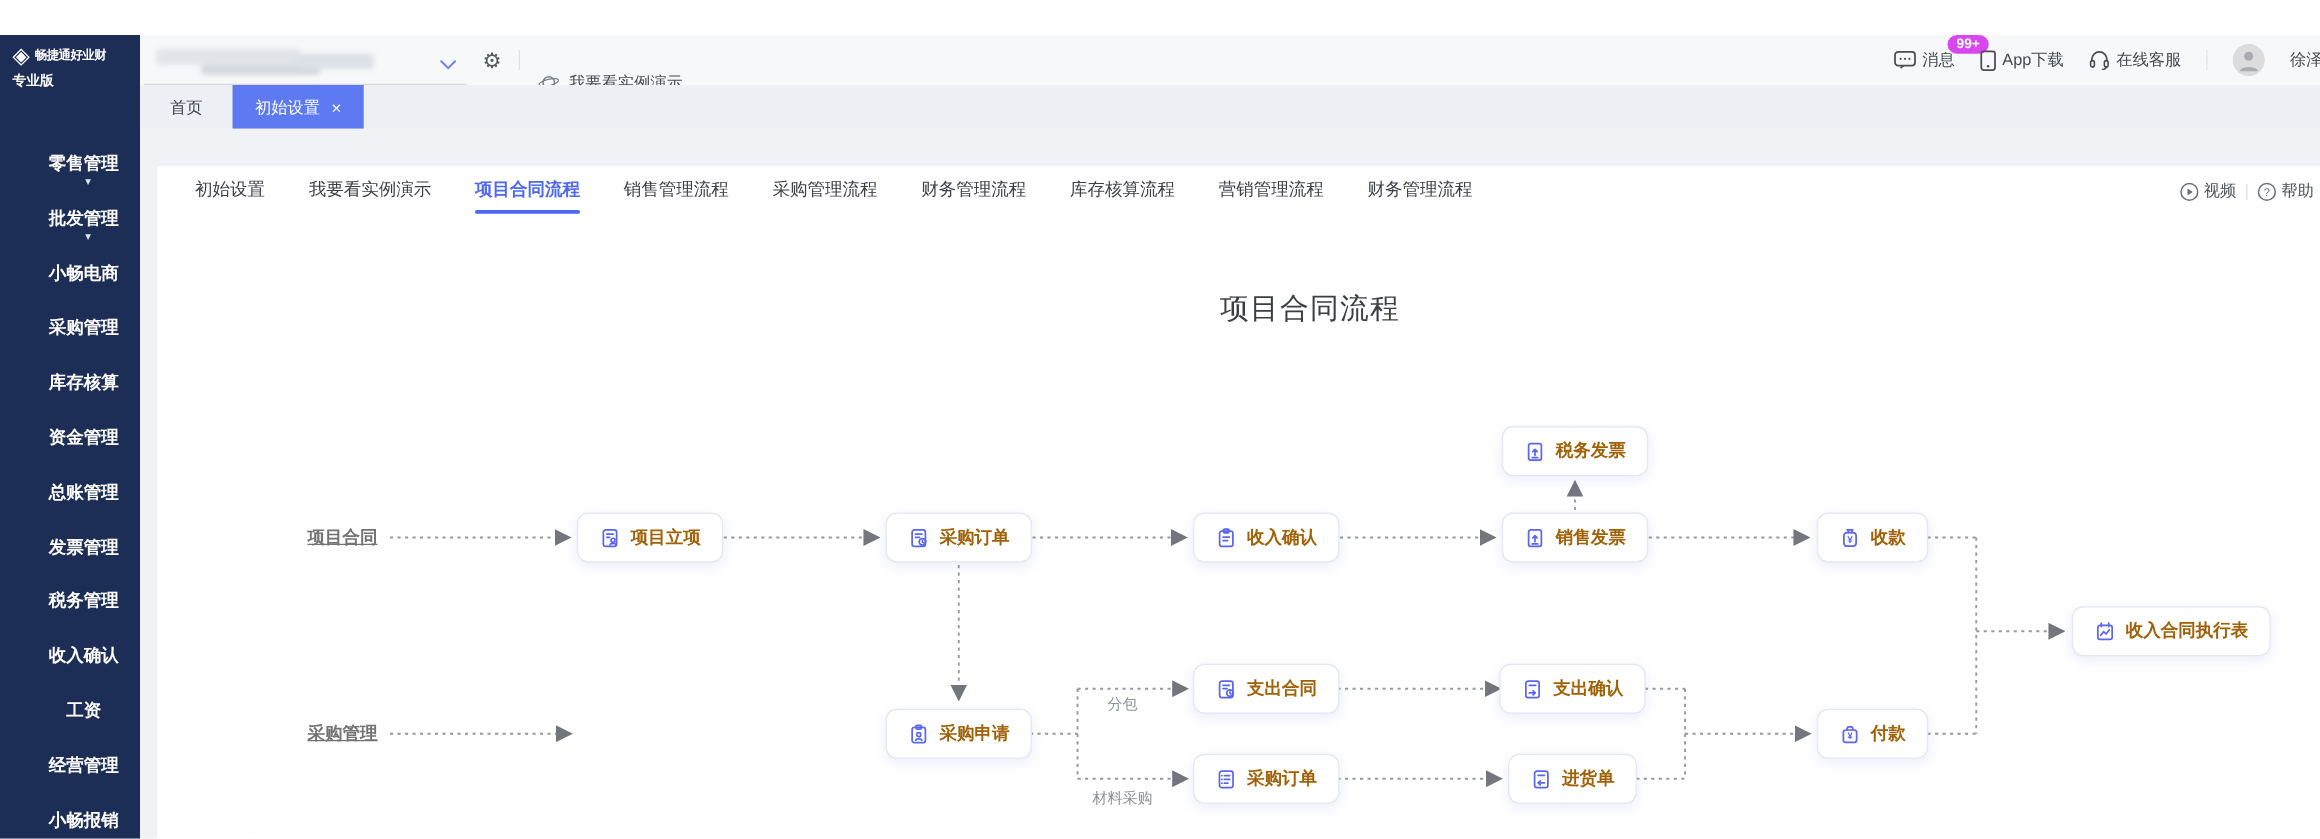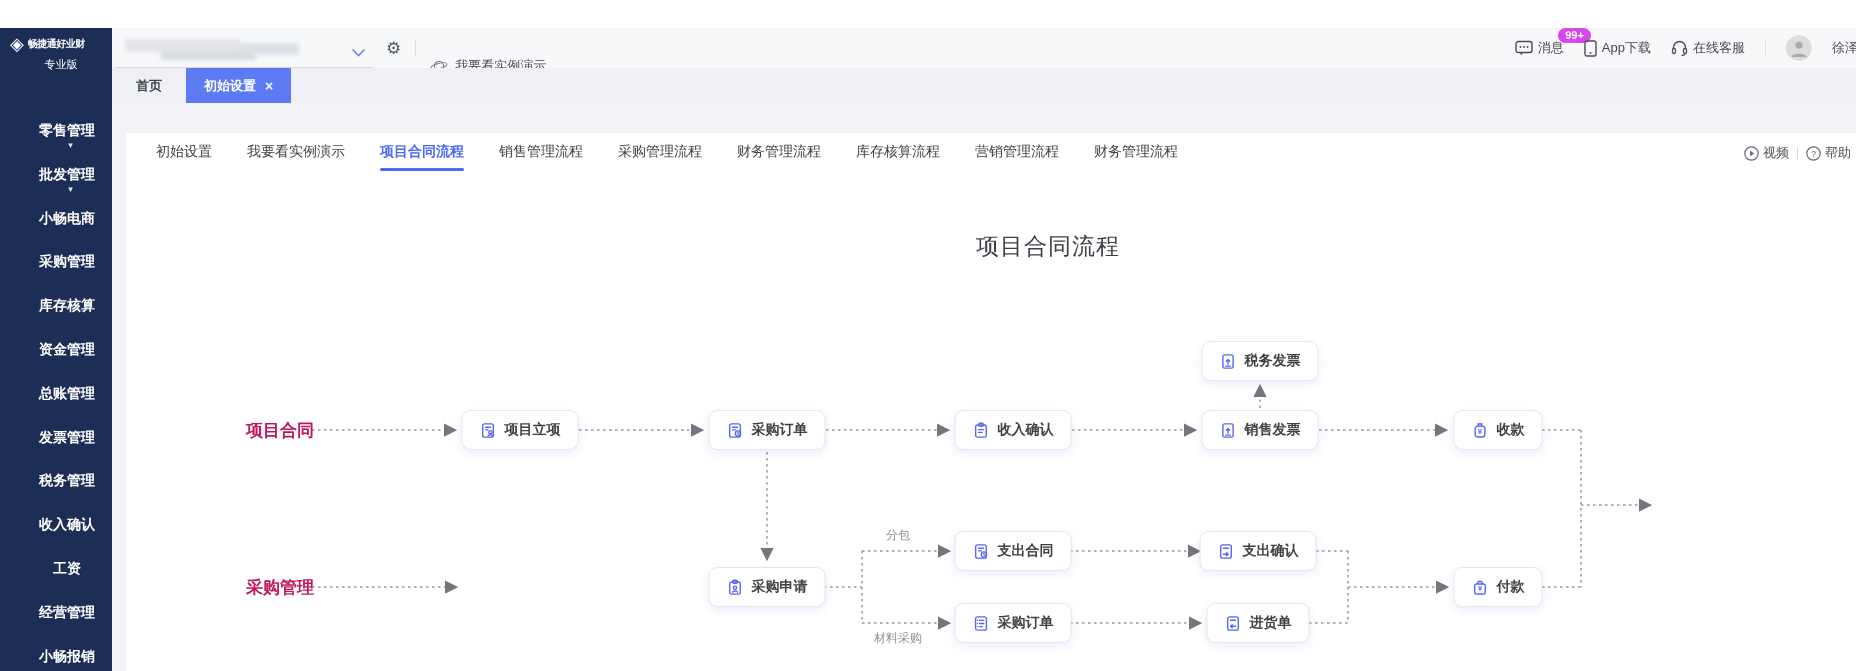--- a/index.html
+++ b/index.html
@@ -7,21 +7,21 @@
   body { font-family:"Liberation Sans","DejaVu Sans",sans-serif; position:relative; overflow:hidden; background:#fff; }
 
   .top-strip { position:absolute; top:0; left:0; right:0; height:28px; background:#fff; }
 
   
   .sidebar { position:absolute; left:0; top:28px; width:112px; bottom:0; background:#1d2e56; color:#fff; z-index:5; }
   .brand { padding:7px 0 0 10px; height:48px; }
   .brand-row { display:flex; align-items:center; gap:4px; }
   .brand-icon { font-size:18px; line-height:1; color:#fff; }
   .brand-name { font-size:10px; font-weight:700; white-space:nowrap; overflow:hidden; letter-spacing:-.5px; }
-  .brand-edition { font-size:11px; font-weight:400; margin-top:4px;text-align:center; }
+  .brand-edition { font-size:11px; font-weight:700; margin-top:4px; }
   .menu { position:absolute; top:94px; left:0; right:0; }
   .menu-item { height:43.8px; display:flex; align-items:center; padding-left:22px; font-size:14px; font-weight:700; cursor:pointer;flex-direction:column; }
   .menu-item .caret { font-size:9px; margin-left:7px; color:#dfe6f5; }
 
   
   .topbar { position:absolute; left:112px; top:28px; right:0; height:40px; background:#f7f8fa; display:flex; align-items:center; }
   .org-select { position:relative; width:258px; height:100%; border-bottom:1px solid #d8dade; margin-left:3px; cursor:pointer; }
   .blob { position:absolute; border-radius:3px; filter:blur(2px); }
   .b1 { left:10px; top:11px; width:115px; height:13px; background:#e2e4e9; }
   .b2 { left:46px; top:23px; width:95px; height:9px; background:#d5d8de; }
@@ -31,42 +31,42 @@
   .vdiv { width:1px; height:16px; background:#e0e2e7; margin:0 14px; }
   .demo { display:flex; align-items:center; gap:7px; font-size:13px; color:#45484f; cursor:pointer;margin-top:36px; }
   .tb-right { position:absolute; right:0; top:0; height:100%; display:flex; align-items:center; gap:20px; }
   .tb-item { display:flex; align-items:center; gap:5px; font-size:13px; color:#45484f; cursor:pointer; position:relative; }
   .badge { position:absolute; top:-12px; right:-28px; background:#d946ef; color:#fff; font-size:11px; font-weight:700; padding:1px 7px; border-radius:9px; border:1px solid #fff; line-height:13px; }
   .avatar { width:26px; height:26px; border-radius:50%; overflow:hidden; cursor:pointer; flex:0 0 auto; }
   .user-name { font-size:13px; color:#45484f; width:24px; overflow:hidden; white-space:nowrap; }
 
   
   .tabrow { position:absolute; left:112px; top:68px; right:0; height:35px; background:#eef0f5; display:flex; align-items:stretch; }
-  .tab { display:flex; align-items:center; justify-content:flex-end; font-size:13px; color:#3f434b; padding:0 24px; cursor:pointer;font-weight:bold; }
+  .tab { display:flex; align-items:center; justify-content:flex-end; font-size:13px; color:#3f434b; padding:0 24px; cursor:pointer; }
   .tab.active { background:#5e7af2; color:#fff; gap:9px; padding:0 18px; }
   .tab .close { font-size:14px; line-height:1; opacity:.92; cursor:pointer; }
 
   
   .page-bg { position:absolute; left:112px; top:103px; right:0; bottom:0; background:#f0f2f5; }
   .card { position:absolute; left:126px; top:133px; right:0; bottom:0; background:#fff; }
   .flow-tabs { display:flex; gap:35px; padding-left:30px; height:38px; align-items:center; }
   .ftab { font-size:14px; color:#3c3f45; cursor:pointer; position:relative; height:100%; display:flex; align-items:center; }
   .ftab.active { color:#4d68f5; font-weight:700; }
   .ftab.active::after { content:""; position:absolute; left:0; right:0; bottom:0; height:3px; background:#4d68f5; border-radius:2px; }
   .card-actions { position:absolute; right:5px; top:11px; display:flex; align-items:center; gap:8px; font-size:13px; color:#4d5057; }
   .ca-item { display:flex; align-items:center; gap:4px; cursor:pointer; }
   .vdiv2 { width:1px; height:13px; background:#d9dbe0; }
 
   
   .flow-layer { position:absolute; inset:0; pointer-events:none; z-index:6; }
   .flow-title { position:absolute; left:1048px; top:231px; transform:translateX(-50%); font-size:23px; color:#3b3e44; letter-spacing:1px; }
   .wires { position:absolute; left:0; top:0; }
-  .row-label { position:absolute; font-size:17px; font-weight:700; color:#be185d; transform:translateY(-50%); }
+  .row-label { position:absolute; font-size:14px; font-weight:700; color:#737373; transform:translateY(-50%);text-decoration:underline; }
   .branch-label { position:absolute; font-size:12px; color:#8b9099; }
-  .node { position:absolute; transform:translate(-50%,-50%); background:#fff; border:1px solid #e4e6f2; border-radius:9px; height:40px; display:flex; align-items:center; gap:8px; padding:0 17px; font-size:14px; font-weight:600; color:#404040; box-shadow:0 3px 10px rgba(96,108,214,.13); pointer-events:auto; cursor:pointer; white-space:nowrap; }
+  .node { position:absolute; transform:translate(-50%,-50%); background:#fff; border:1px solid #e4e6f2; border-radius:9px; height:40px; display:flex; align-items:center; gap:8px; padding:0 17px; font-size:14px; font-weight:600; color:#a16207; box-shadow:0 3px 10px rgba(96,108,214,.13); pointer-events:auto; cursor:pointer; white-space:nowrap; }
   .nicon { display:flex; }
   .nicon svg { stroke:#5b66f0; fill:none; stroke-width:1.3; stroke-linecap:round; stroke-linejoin:round; }
 </style>
 </head>
 <body>
 
 <div class="top-strip"></div>
 
 <aside class="sidebar">
   <div class="brand">
@@ -266,21 +266,21 @@
       <path d="M1348 587H1447" marker-end="url(#arr)"></path>
       <path d="M1542 430H1581"></path>
       <path d="M1542 587H1581"></path>
       <path d="M1581 430V587"></path>
       <path d="M1581 505H1650" marker-end="url(#arr)"></path>
     </g>
   </svg>
 
   <div class="row-label" style="left:246px;top:430px">项目合同</div>
   <div class="row-label" style="left:246px;top:587px">采购管理</div>
-  <div class="branch-label" style="left:886px;top:527px">分包</div>
+  <div class="branch-label" style="left:886px;top:555px">分包</div>
   <div class="branch-label" style="left:874px;top:630px">材料采购</div>
 
   <div class="node" style="left:520px;top:430px">
     <span class="nicon">
         <svg width="17" height="17" viewBox="0 0 16 16">
           <rect x="3" y="1.8" width="10" height="12.4" rx="1.8"></rect>
           <path d="M5.6 5h4.8M5.6 7.4h2.2"></path>
           <circle cx="10.3" cy="9.6" r="1.5"></circle>
           <path d="M8.1 13c.3-1.3 4.1-1.3 4.4 0"></path>
         </svg>
@@ -335,20 +335,30 @@
     <span class="nicon">
         <svg width="17" height="17" viewBox="0 0 16 16">
           <path d="M5.9 1.8h4.2M6.7 1.8v2.1M9.3 1.8v2.1"></path>
           <rect x="3.4" y="3.9" width="9.2" height="10.2" rx="2.4"></rect>
           <text x="8" y="11.3" text-anchor="middle" font-size="7.5" font-weight="bold" fill="#5b66f0" stroke="none" font-family="Liberation Sans, sans-serif">¥</text>
         </svg>
       </span>
     <span class="nlabel">收款</span>
   </div>
 
+  <div class="node" style="left:1737px;top:505px">
+    <span class="nicon">
+        <svg width="17" height="17" viewBox="0 0 16 16">
+          <rect x="2.6" y="3.1" width="10.8" height="10.6" rx="1.6"></rect>
+          <path d="M5.2 1.4v2.6M10.8 1.4v2.6"></path>
+          <path d="M4.8 10.6L7 7.8l1.8 1.8 2.4-3"></path>
+        </svg>
+      </span>
+    <span class="nlabel">收入合同执行表</span>
+  </div>
 
   <div class="node" style="left:767px;top:587px">
     <span class="nicon">
         <svg width="17" height="17" viewBox="0 0 16 16">
           <rect x="3" y="2.8" width="10" height="11.4" rx="1.6"></rect>
           <rect x="5.9" y="1.2" width="4.2" height="2.9" rx="1"></rect>
           <circle cx="8" cy="8.2" r="1.5"></circle>
           <path d="M5.7 12.4c.3-1.4 4.3-1.4 4.6 0"></path>
         </svg>
       </span>

